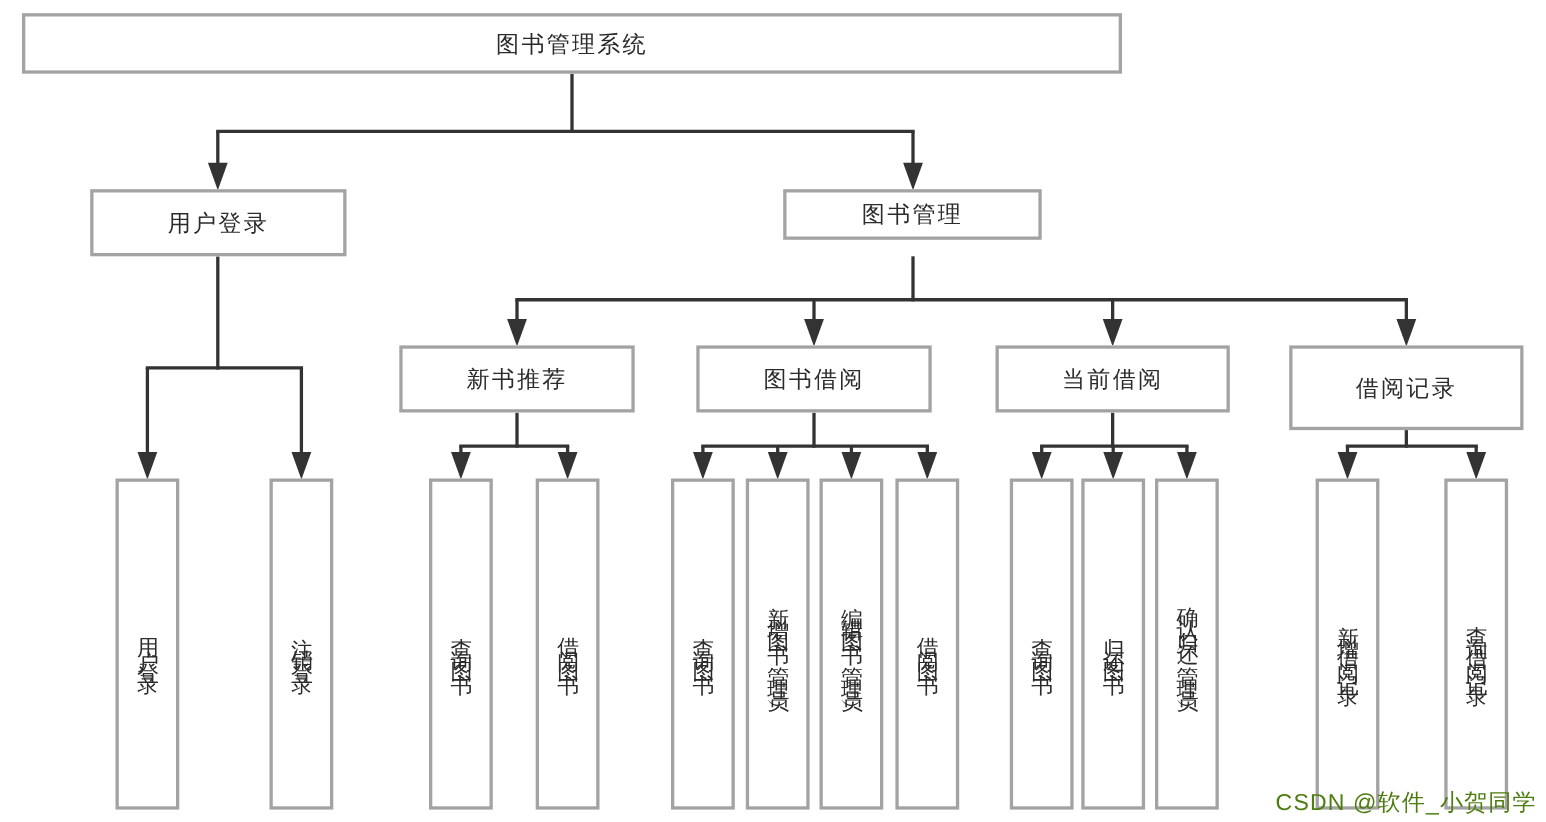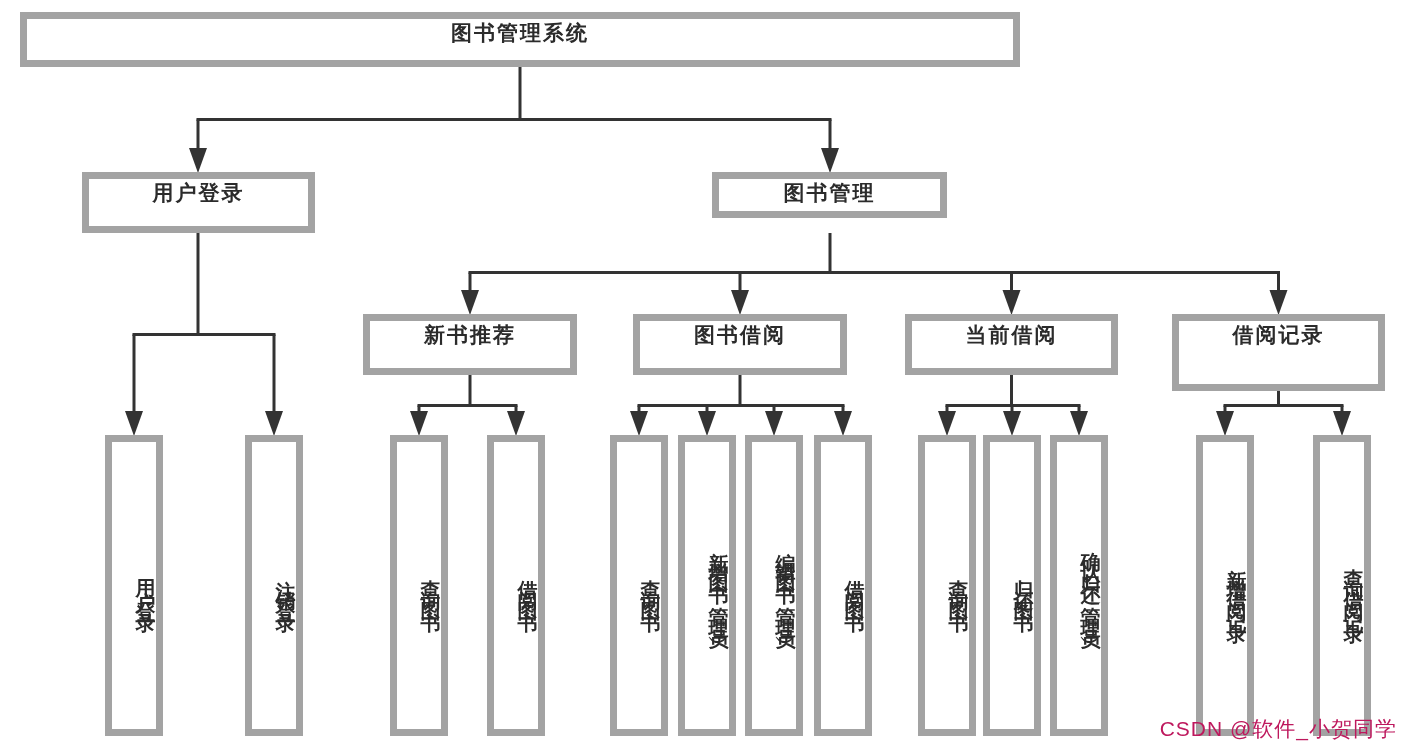--- a/index.html
+++ b/index.html
@@ -17,45 +17,45 @@
   }
   .connectors {
     position: absolute;
     left: 0; top: 0;
     width: 1405px;
     height: 747px;
   }
   .box {
     position: absolute;
     box-sizing: border-box;
-    border: 7px solid #a3a3a3;
+    border: 3px solid #a3a3a3;
     background: #ffffff;
     display: flex;
+    align-items: center;
     justify-content: center;
     color: #2b2b2b;
-    font-weight: bold;
   }
   .box.h {
     font-size: 21px;
     letter-spacing: 2px;
     white-space: nowrap;
   }
   .box.v {
     writing-mode: vertical-rl;
     text-orientation: mixed;
     font-size: 20px;
     letter-spacing: 11px;
     line-height: 1;
   }
   .watermark {
     position: absolute;
     right: 8px;
     bottom: 4px;
     font-size: 21px;
-    color: #be185d;
+    color: #4d7c0f;
     letter-spacing: 1px;
     white-space: nowrap;
   }
 </style>
 </head>
 <body>
 
 <div class="canvas">
 
   <svg class="connectors" viewBox="0 0 1405 747" xmlns="http://www.w3.org/2000/svg">

